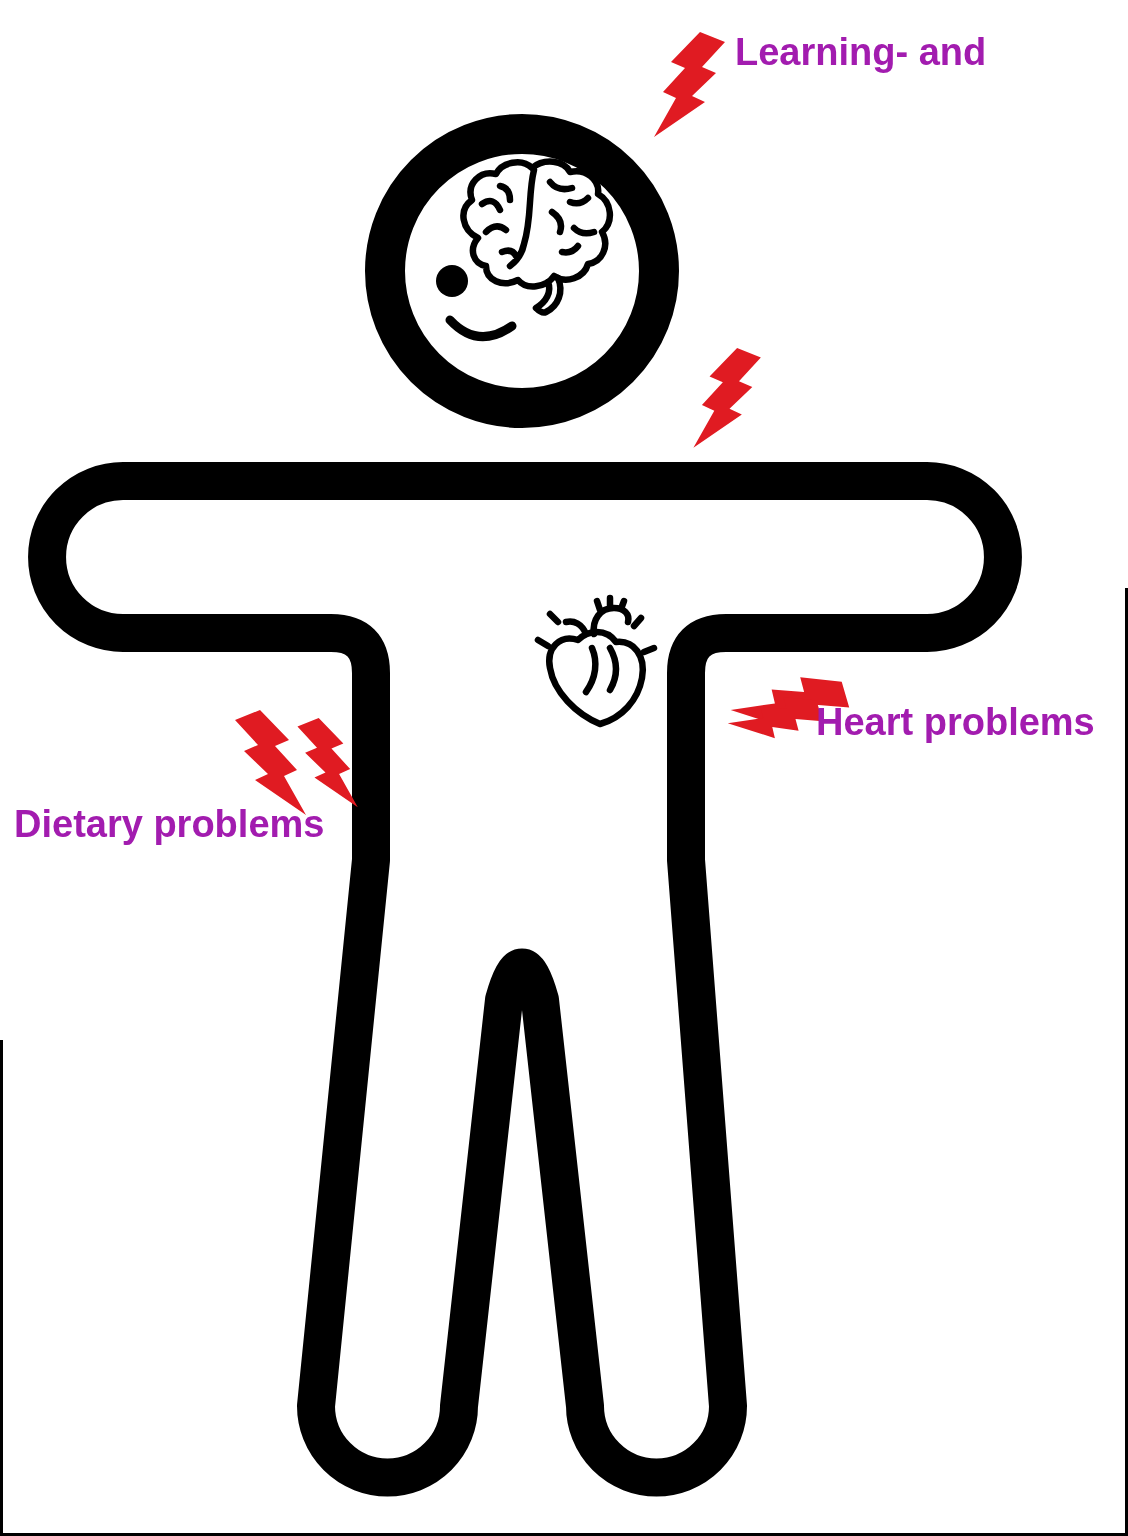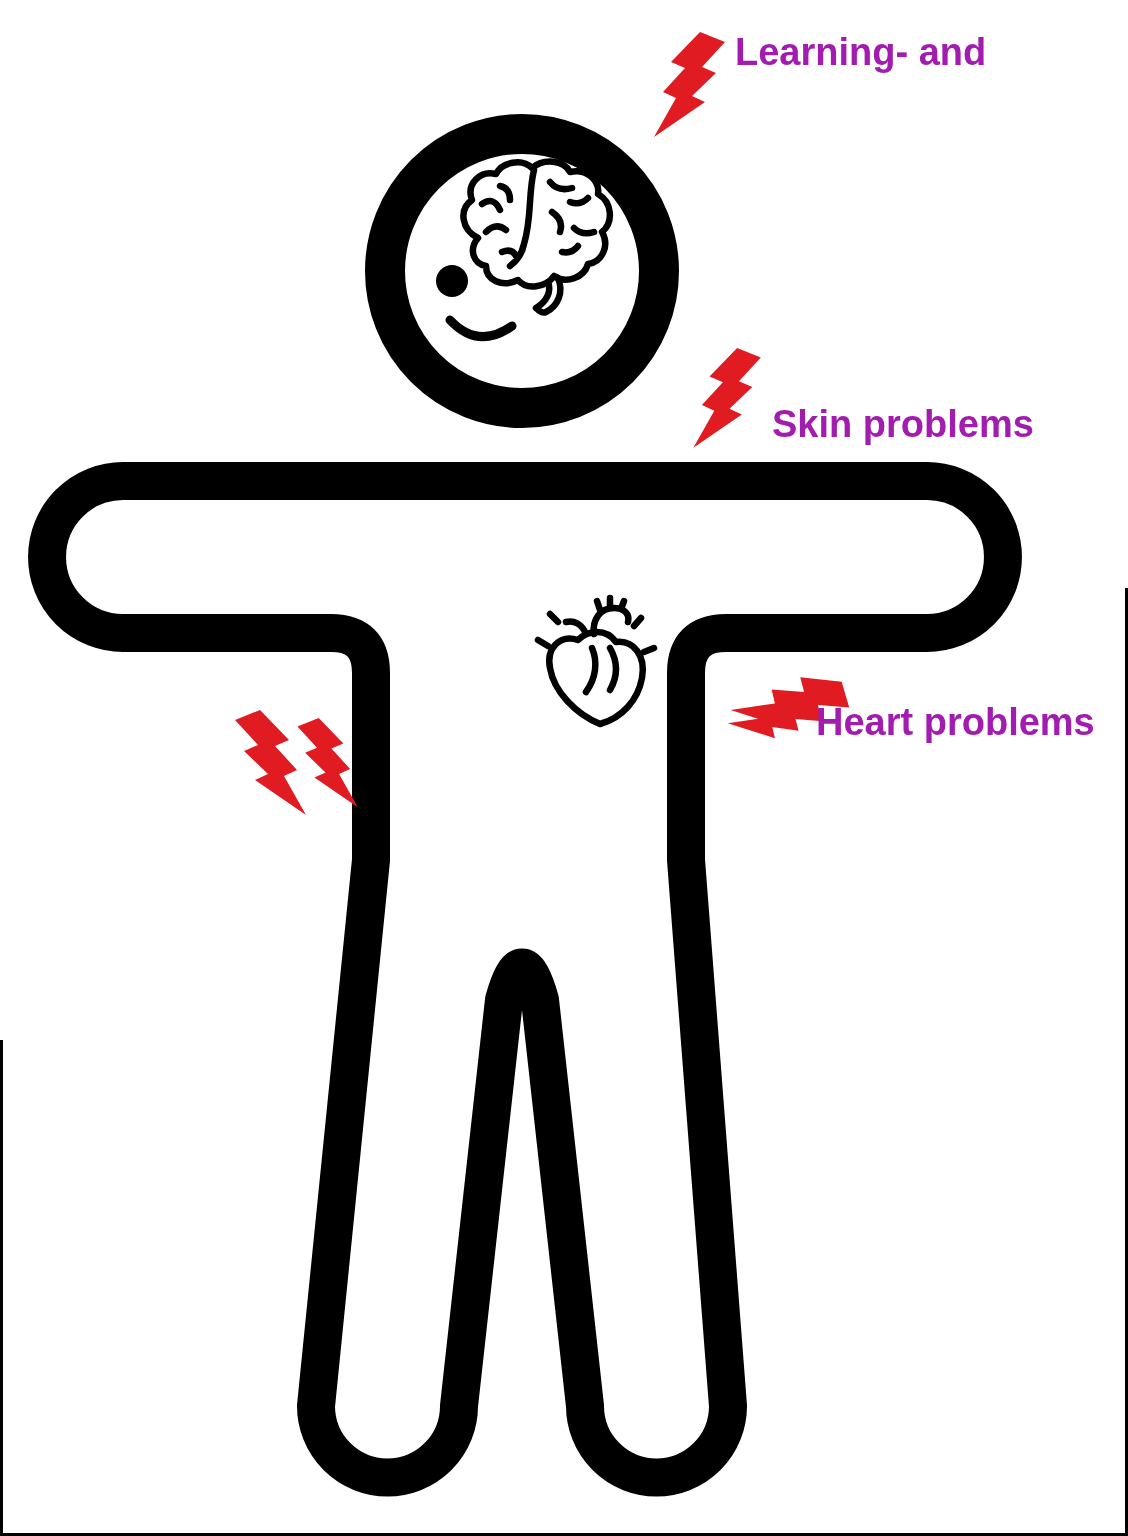--- a/index.html
+++ b/index.html
@@ -106,22 +106,22 @@
       <use href="#bolt" transform="translate(788,664) rotate(52) scale(0.8)"></use>
       <use href="#bolt" transform="translate(318,710) scale(-1,1)"></use>
       <use href="#bolt" transform="translate(368,718) scale(-0.85,0.85)"></use>
     </g>
   </svg>
 
   <div class="label" style="left:735px; top:28px;">
     <div>Learning- and</div>
   </div>
 
-  <div class="label" style="left:772px; top:400px;">Skin problems</div>
 
   <div class="label" style="left:816px; top:698px;text-align:center;">Heart problems</div>
 
+  <div class="label" style="left:14px; top:800px;">Dietary problems</div>
 
   <div class="edge" style="left:0; right:0; bottom:0; height:3px;"></div>
   <div class="edge" style="right:0; top:588px; bottom:0; width:3px;"></div>
   <div class="edge" style="left:0; top:1040px; bottom:0; width:3px;"></div>
 
 </div>
 
 </body></html>

